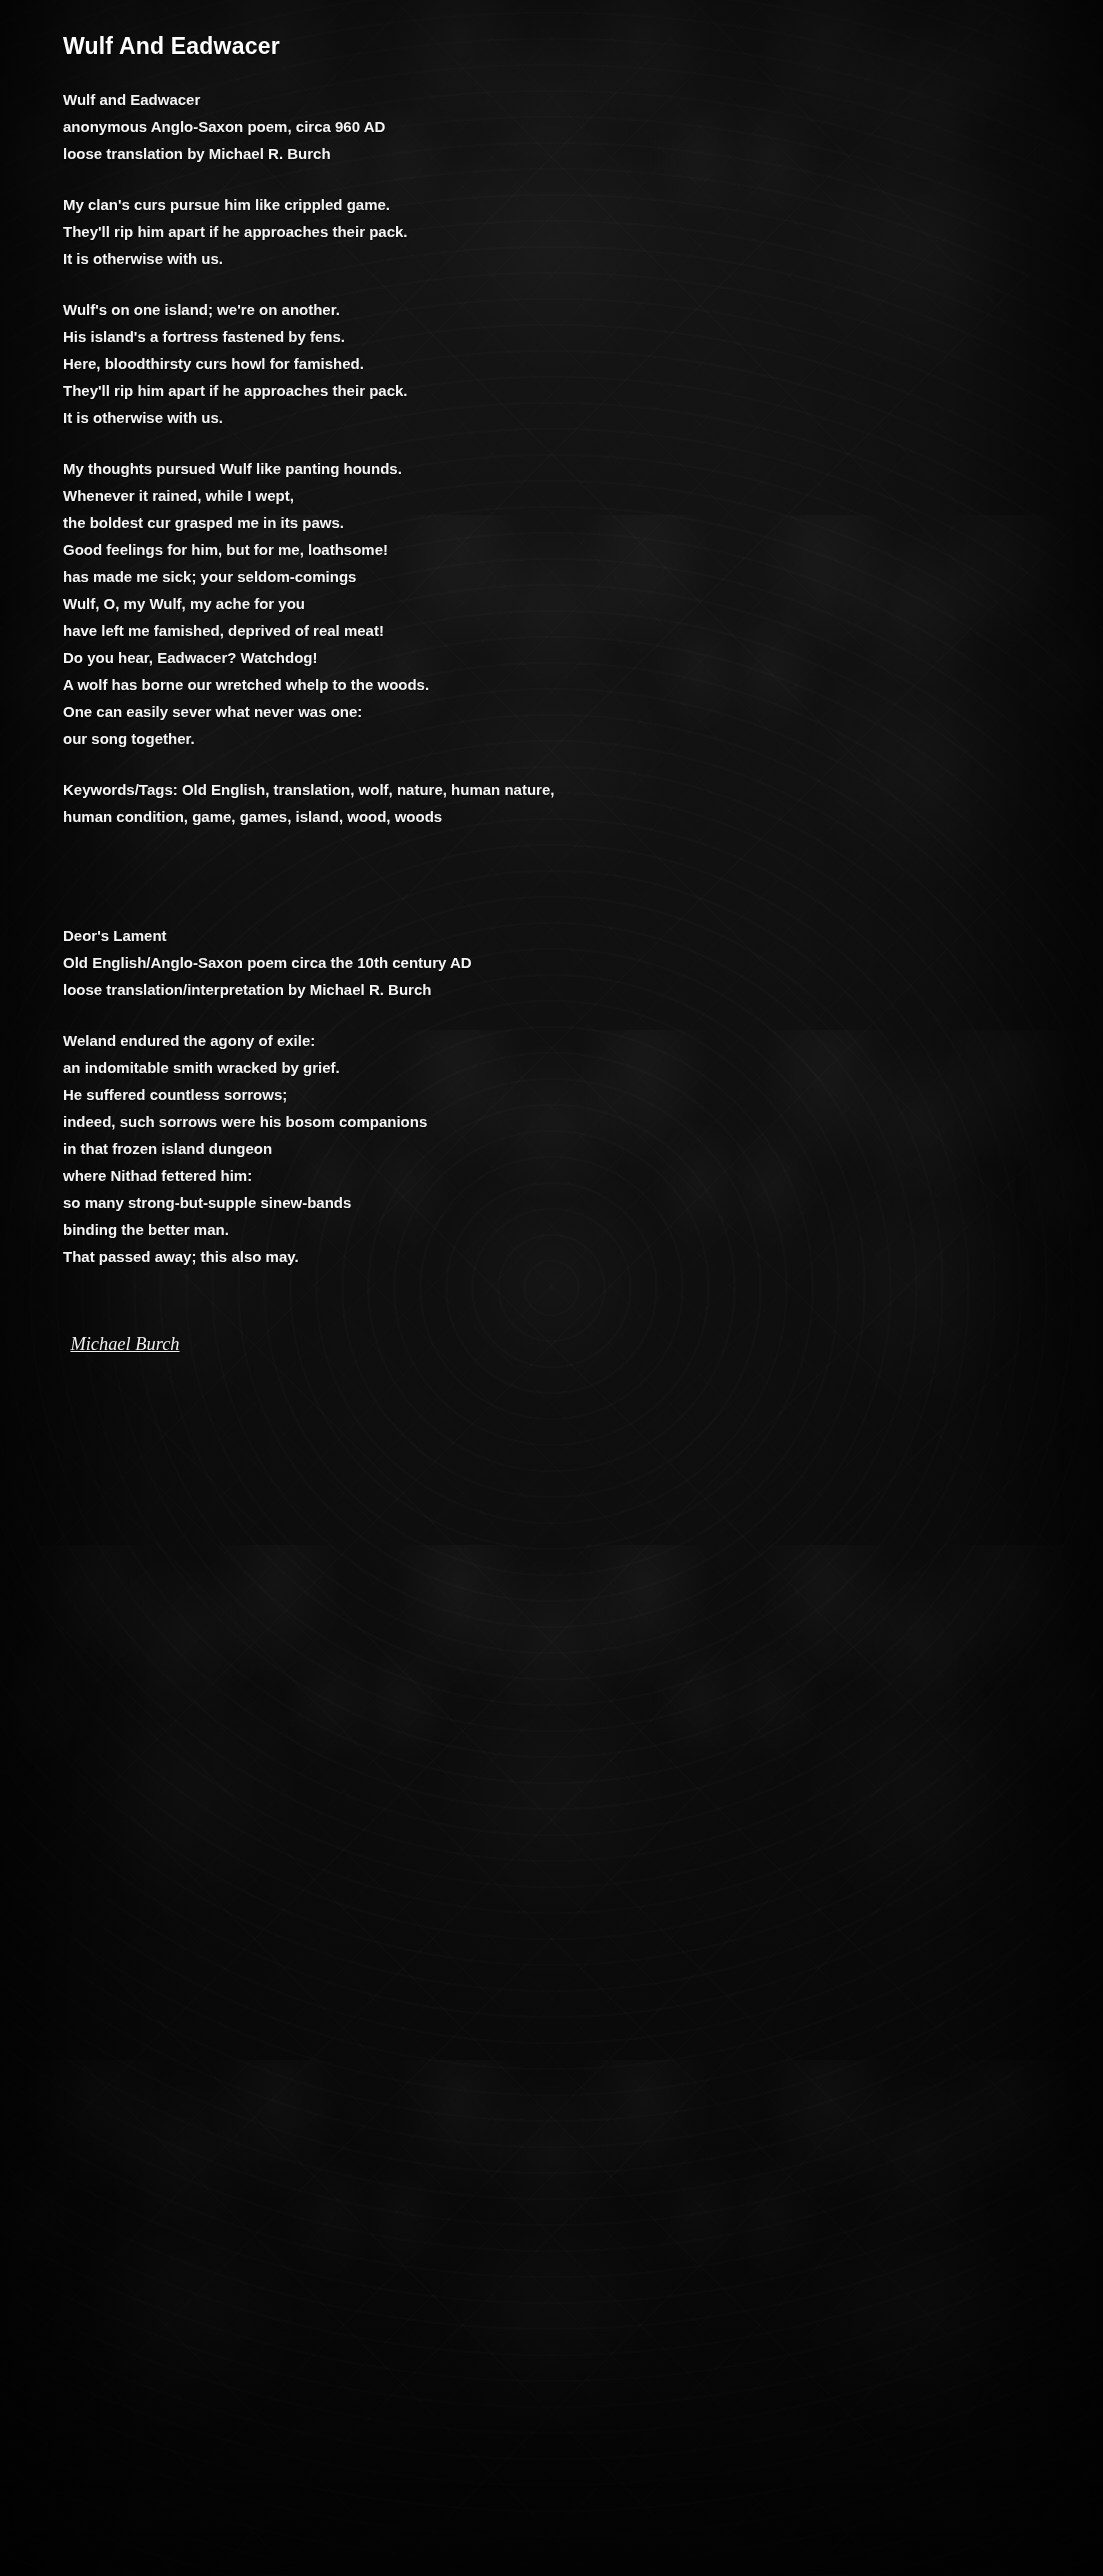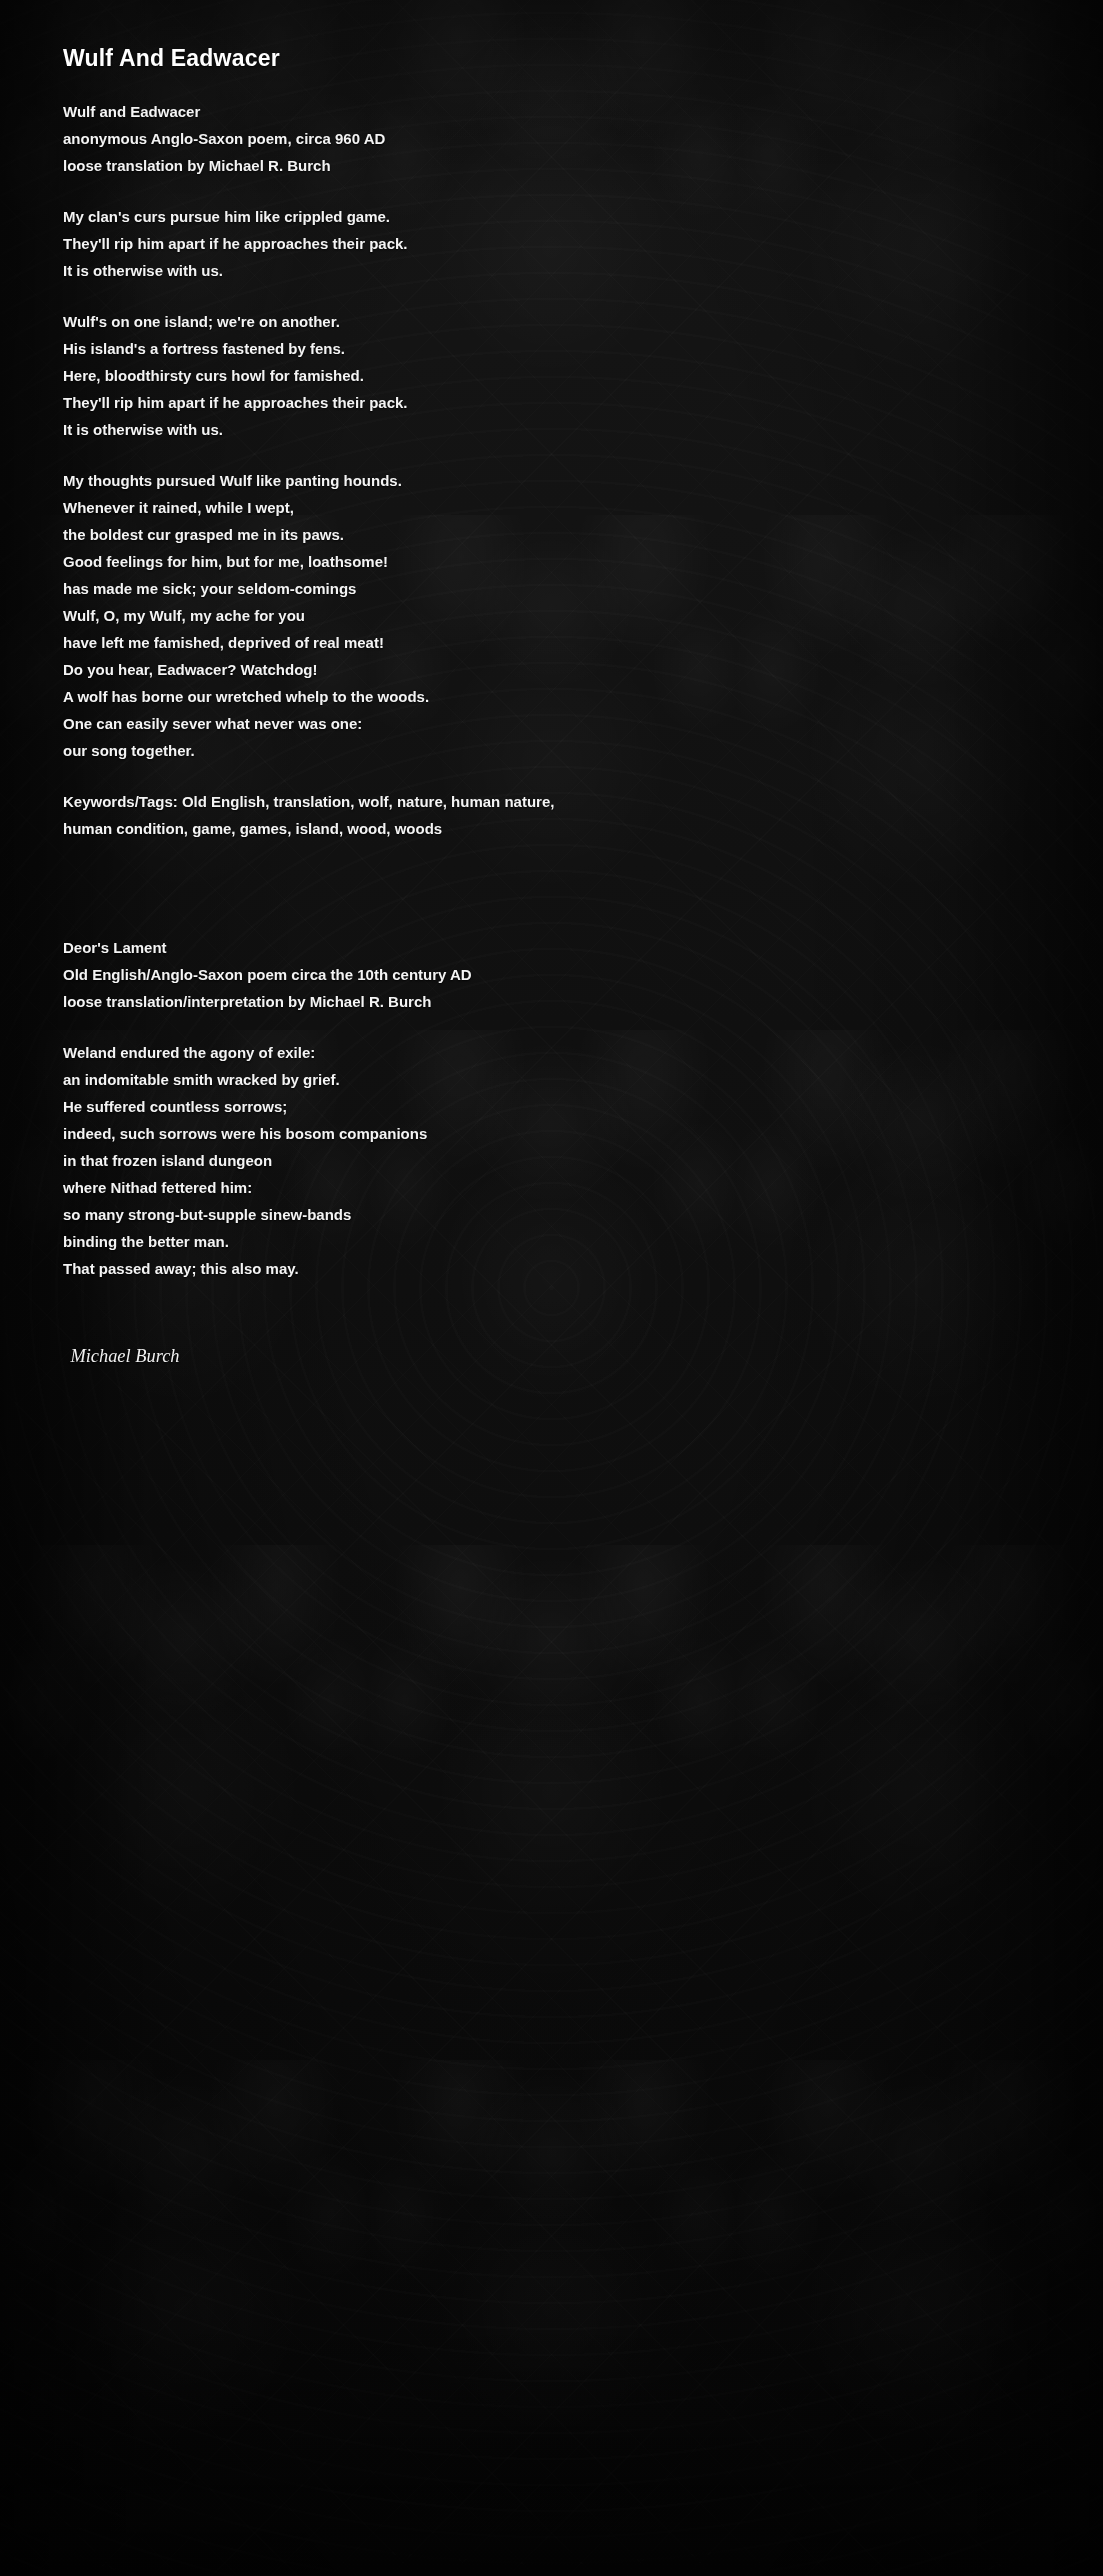--- a/index.html
+++ b/index.html
@@ -51,21 +51,20 @@
       radial-gradient(ellipse at 50% 35%, rgba(0,0,0,0) 30%, rgba(0,0,0,0.45) 85%),
       linear-gradient(90deg, rgba(0,0,0,0.55) 0%, rgba(0,0,0,0) 14%, rgba(0,0,0,0) 86%, rgba(0,0,0,0.55) 100%),
       linear-gradient(180deg, rgba(0,0,0,0.35) 0%, rgba(0,0,0,0) 8%, rgba(0,0,0,0) 90%, rgba(0,0,0,0.6) 100%);
     z-index: 2;
   }
 
   .content {
     position: relative;
     z-index: 3;
     padding: 26px 55px 37px 63px;
-    margin-top: 12px;
   }
 
   .poem-title {
     font-size: 23px;
     font-weight: bold;
     letter-spacing: 0.2px;
     margin: 7.4px 0 26px 0;
     color: #ffffff;
     text-shadow: 0 0.9px 1.8px rgba(0,0,0,0.8);
   }
@@ -84,20 +83,21 @@
   .spacer-lg { height: 68px; }
 
   .author {
     margin-top: 64px;
     font-family: "Liberation Serif", serif;
     font-style: italic;
     font-size: 18.4px;
     color: #f0f0f0;
     padding-left: 7.4px;
     text-shadow: 0 0.9px 1.8px rgba(0,0,0,0.85);
+    text-decoration: underline;
   }
 </style>
 </head>
 <body>
 
 <div class="bg-layer"></div>
 <div class="bg-layer-2"></div>
 <div class="bg-vignette"></div>
 
 <div class="content">

